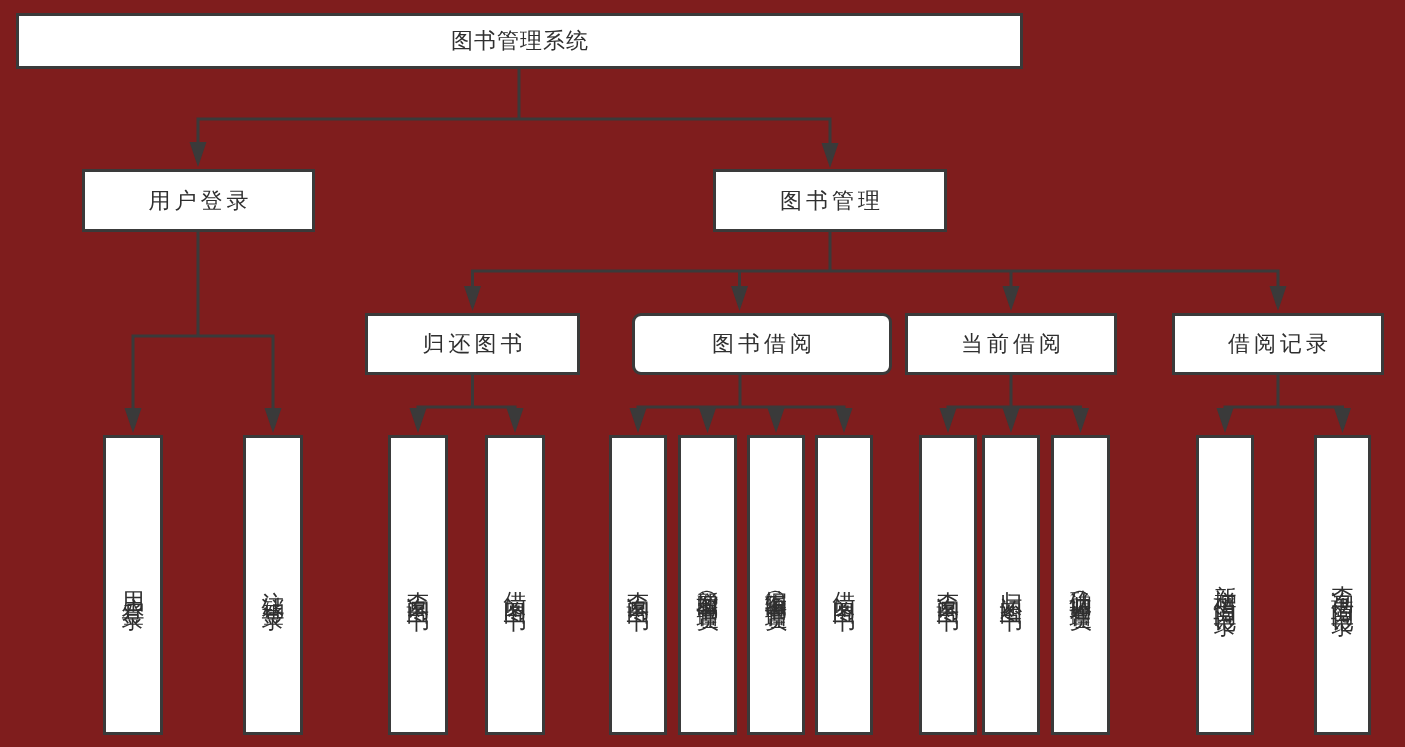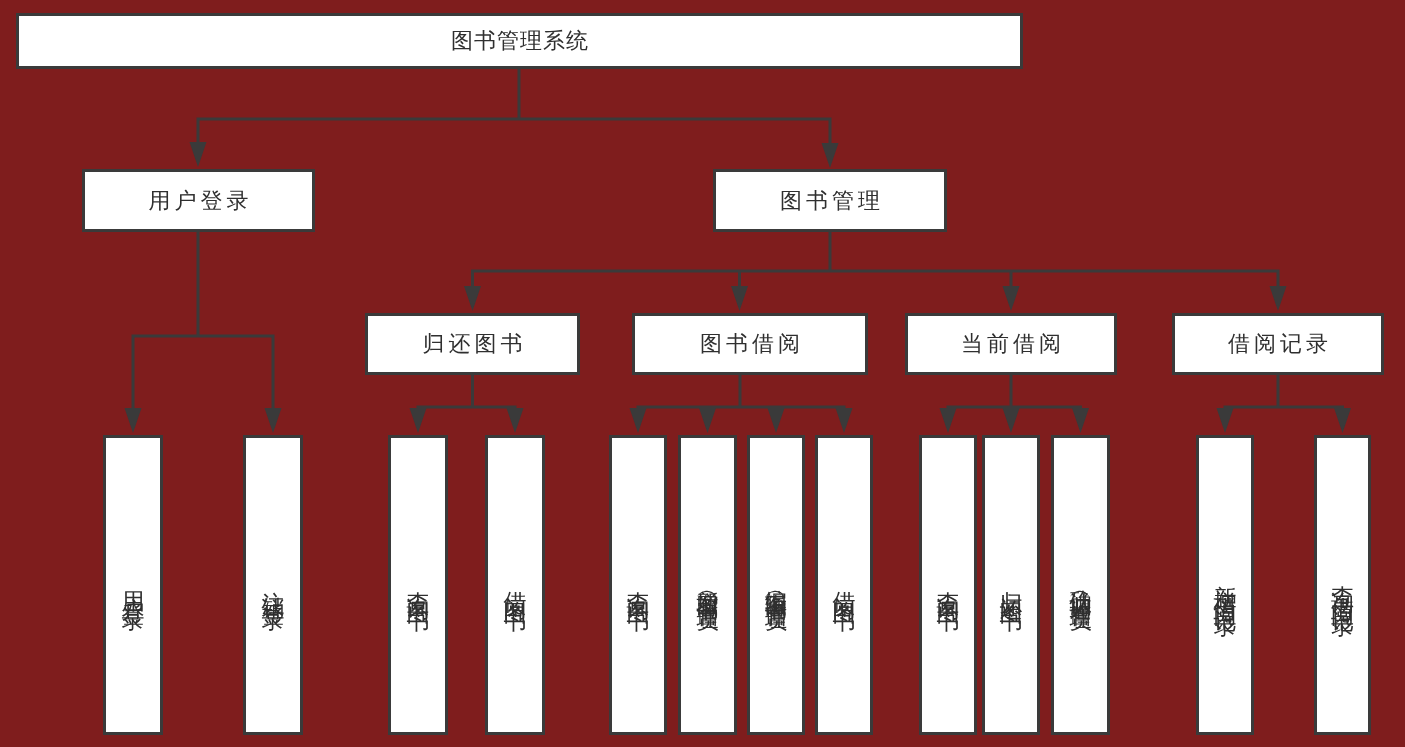--- a/index.html
+++ b/index.html
@@ -119,21 +119,21 @@
   <div class="node" style="left:82px; top:169px; width:233px; height:63px;">
     <span class="lbl">用户登录</span>
   </div>
   <div class="node" style="left:713px; top:169px; width:234px; height:63px;">
     <span class="lbl">图书管理</span>
   </div>
 
   <div class="node" style="left:365px; top:313px; width:215px; height:62px;">
     <span class="lbl">归还图书</span>
   </div>
-  <div class="node" style="left:632px; top:313px; width:236px; height:62px;">
+  <div class="node" style="left:632px; top:313px; width:260px; height:62px;border-radius:9px;">
     <span class="lbl">图书借阅</span>
   </div>
   <div class="node" style="left:905px; top:313px; width:212px; height:62px;">
     <span class="lbl">当前借阅</span>
   </div>
   <div class="node" style="left:1172px; top:313px; width:212px; height:62px;justify-content:center;">
     <span class="lbl">借阅记录</span>
   </div>
 
   <div class="node tall" style="left:103px; top:435px; width:60px; height:300px;">

